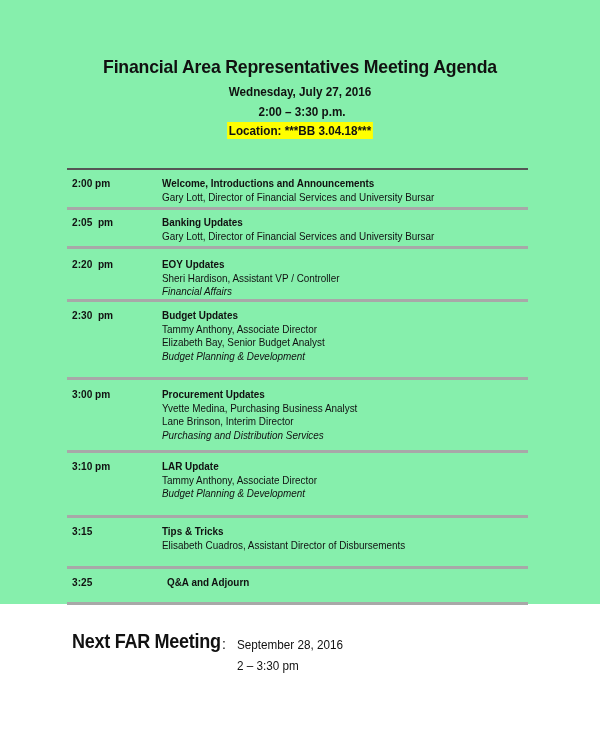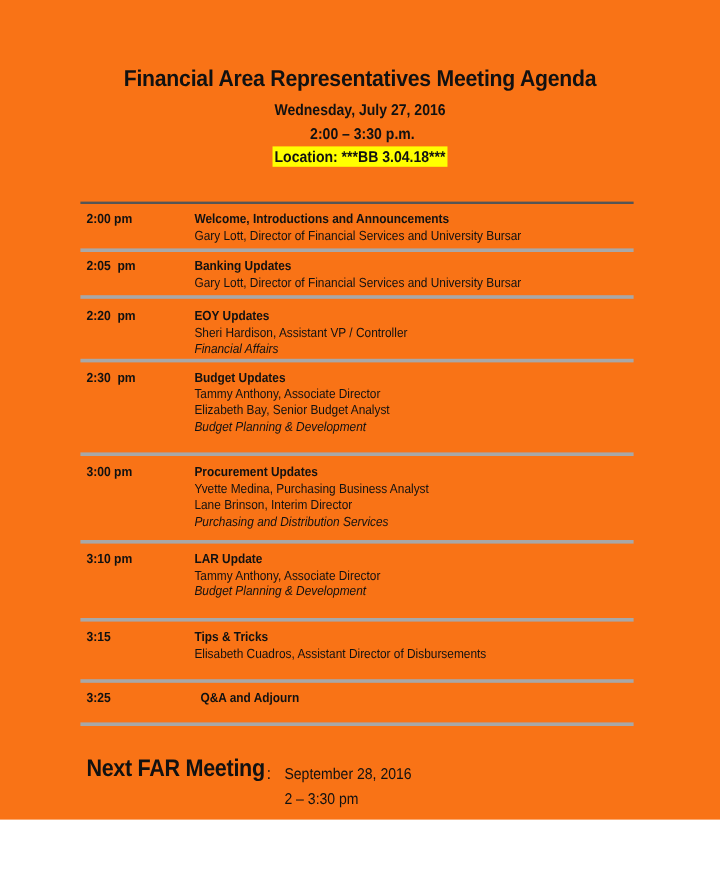--- a/index.html
+++ b/index.html
@@ -1,17 +1,17 @@
 <!DOCTYPE html>
 <html><head>
   <meta charset="utf-8">
   <style>
     html, body { margin: 0; padding: 0; background: #ffffff; }
     body { width: 600px; height: 730px; position: relative; overflow: hidden; color: #111; font-family: "Liberation Sans", sans-serif; }
-    .page { position: absolute; left: 0; top: 0; width: 600px; height: 683px; background: #f97316; }
+    .page { position: absolute; left: 0; top: 0; width: 600px; height: 604px; background: #86efac; }
     .title { position: absolute; left: 0; width: 600px; top: 56px; text-align: center; font-size: 19px; font-weight: bold; letter-spacing: -0.2px; transform: scaleX(0.93); transform-origin: center; }
     .sub { position: absolute; left: 0; width: 600px; text-align: center; font-size: 13px; font-weight: bold; transform: scaleX(0.9); transform-origin: center; }
     .date { top: 84px; }
     .time { top: 104px; left: 2px; }
     .loc { top: 123px; }
     .loc span { background: #ffff00; padding: 1px 2px; }
     .rule { position: absolute; left: 67px; width: 461px; }
     .rule.top { height: 2px; background: #555; }
     .rule.sep { height: 3px; background: #a8a8a8; }
     .row { position: absolute; left: 0; width: 600px; }

